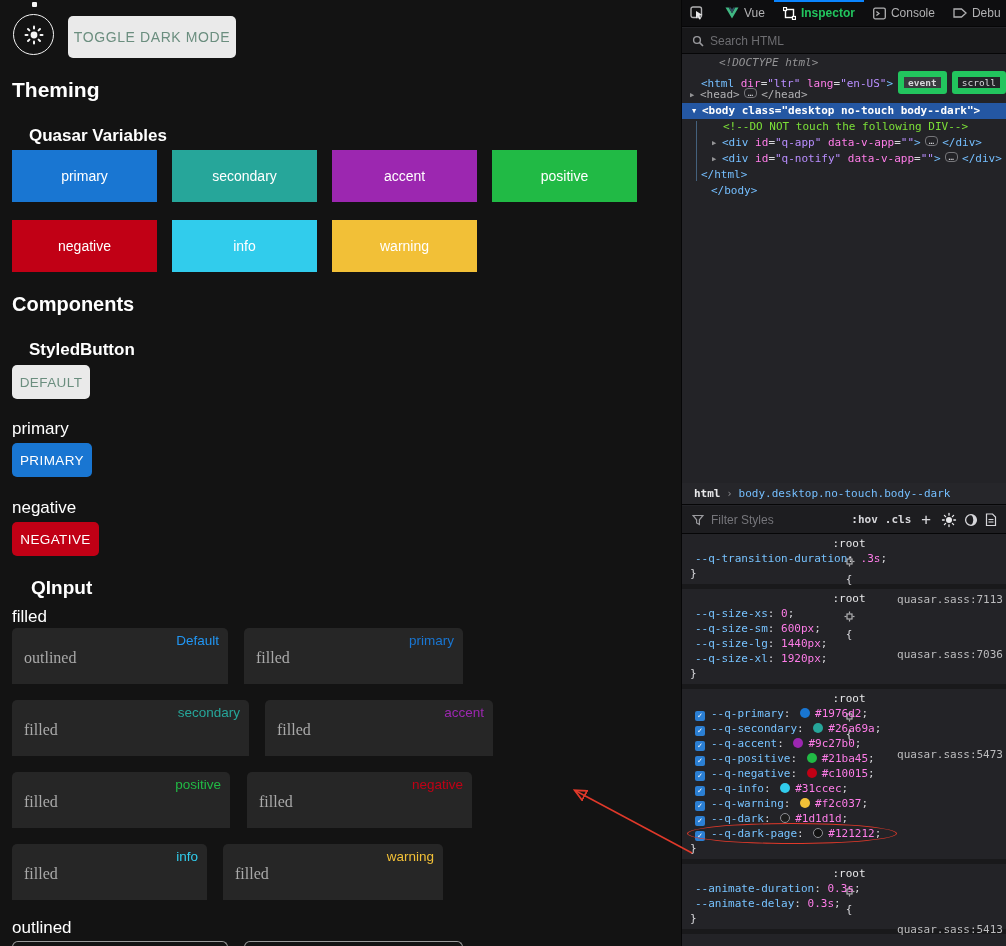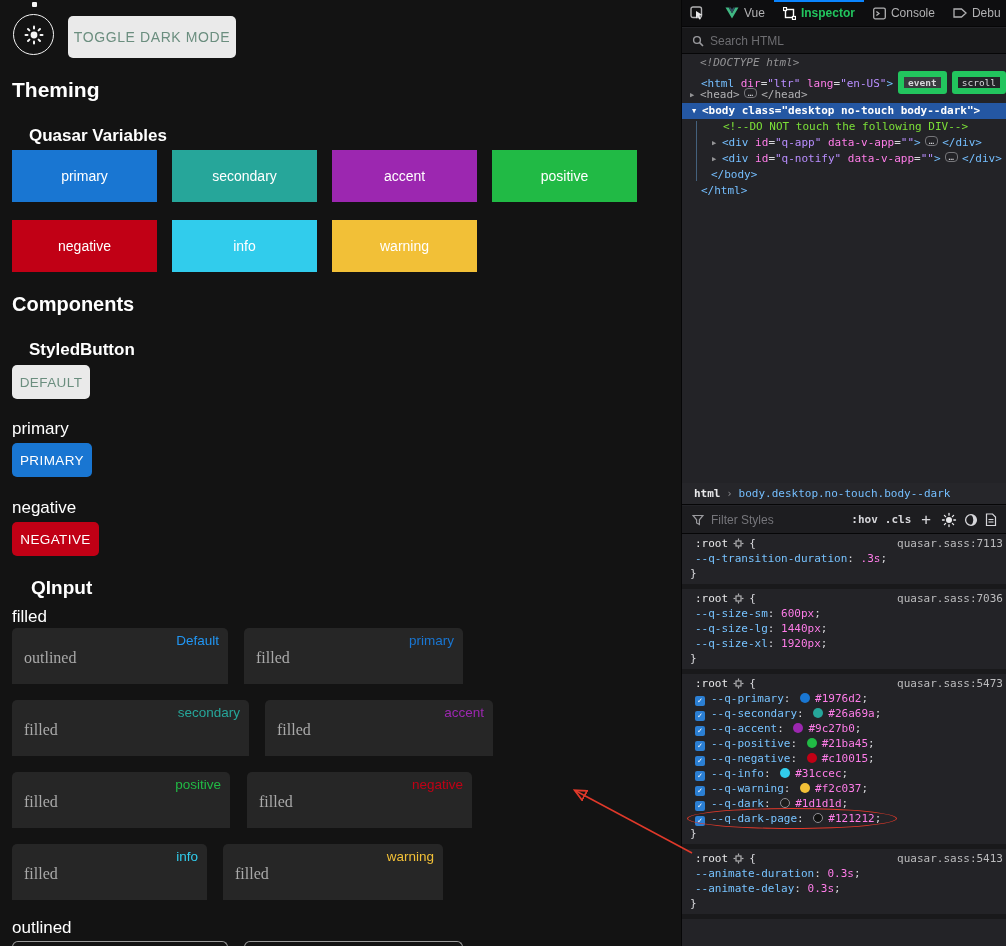--- a/index.html
+++ b/index.html
@@ -81,21 +81,21 @@
   .dt-filter { position:absolute; left:0; top:506px; width:325px; height:28px; background:#1d1d20;
     border-bottom:1px solid #060607; display:flex; align-items:center; padding:0 10px; gap:7px;
     font-family:"Liberation Sans",sans-serif; }
   .filter-ph { color:#75757a; font-size:12px; flex:1; cursor:text; }
   .ft-btn { color:#d7d7db; font-size:11px; font-weight:bold; cursor:pointer; font-family:"DejaVu Sans Mono",monospace; }
   .ft-plus { font-size:16px; font-weight:normal; margin:0 3px; }
 
   .dt-styles { position:absolute; left:0; top:534px; width:325px; height:412px; background:#232327; overflow:hidden; }
   .rule { padding:2px 0 3px 0; border-bottom:5px solid #19191b; }
   .rline { height:15px; line-height:15px; white-space:nowrap; }
-  .rhead { display:flex; align-items:center; padding:0 4px 0 13px; gap:5px; }
+  .rhead { display:flex; align-items:center; padding:0 4px 0 13px; gap:5px;flex-direction:column; }
   .rsel { color:#e8e8ea; cursor:pointer; }
   .rsource { margin-left:auto; color:#bcbcbe; cursor:pointer; }
   .prop { padding-left:13px; position:relative; }
   .prop .cbx { display:inline-block; width:10px; height:10px; background:#2b7fd4; border-radius:2px;
     color:#fff; font-size:8px; line-height:10px; text-align:center; margin-right:6px; vertical-align:-1px; cursor:pointer; }
   .prop .pname { color:#77c3ff; cursor:pointer; }
   .prop .pval { color:#ff7de9; cursor:pointer; }
   .prop .punc { color:#d7d7db; }
   .csw { display:inline-block; width:10px; height:10px; border-radius:50%; margin:0 5px 0 3px;
     vertical-align:-1px; cursor:pointer; }
@@ -252,29 +252,29 @@
       <svg width="12" height="12" viewBox="0 0 12 12">
         <circle cx="5" cy="5" r="3.4" fill="none" stroke="#9a9a9e" stroke-width="1.4"></circle>
         <line x1="7.6" y1="7.6" x2="11" y2="11" stroke="#9a9a9e" stroke-width="1.6"></line>
       </svg>
     </span>
     <span>Search HTML</span>
   </div>
 
   <div class="dt-markup" id="markup">
     <div class="indent-guide"></div>
-  <div class="mline" style="padding-left: 18px;"><span class="tk-doctype">&lt;!DOCTYPE html&gt;</span></div>
+  <div class="mline" style="padding-left: 37px;"><span class="tk-doctype">&lt;!DOCTYPE html&gt;</span></div>
       <div class="mline" style="padding-left: 19px;"><span class="tk-tag">&lt;html</span><span class="tk-attr"> dir</span><span class="tk-plain">=</span><span class="tk-str">"ltr"</span><span class="tk-attr"> lang</span><span class="tk-plain">=</span><span class="tk-str">"en-US"</span><span class="tk-tag">&gt;</span><span class="badge badge-b">event</span><span class="badge">scroll</span><span class="badge">ove</span></div>
       <div class="mline" style="padding-left: 8px;"><span class="caret">▶</span><span class="tk-dim">&lt;head&gt;</span><span class="ell">…</span><span class="tk-dim">&lt;/head&gt;</span></div>
       <div class="mline sel" style="padding-left: 10px;"><span class="caret">▼</span><span class="tk-sel">&lt;body class="desktop no-touch body--dark"&gt;</span></div>
       <div class="mline" style="padding-left: 41px;"><span class="tk-comment">&lt;!--DO NOT touch the following DIV--&gt;</span></div>
       <div class="mline" style="padding-left: 30px;"><span class="caret">▶</span><span class="tk-tag">&lt;div</span><span class="tk-attr"> id</span><span class="tk-plain">=</span><span class="tk-str">"q-app"</span><span class="tk-attr"> data-v-app</span><span class="tk-plain">=</span><span class="tk-str">""</span><span class="tk-tag">&gt;</span><span class="ell">…</span><span class="tk-tag">&lt;/div&gt;</span></div>
       <div class="mline" style="padding-left: 30px;"><span class="caret">▶</span><span class="tk-tag">&lt;div</span><span class="tk-attr"> id</span><span class="tk-plain">=</span><span class="tk-str">"q-notify"</span><span class="tk-attr"> data-v-app</span><span class="tk-plain">=</span><span class="tk-str">""</span><span class="tk-tag">&gt;</span><span class="ell">…</span><span class="tk-tag">&lt;/div&gt;</span></div>
+      <div class="mline" style="padding-left: 19px;"><span class="tk-tag">&lt;/html&gt;</span></div>
       <div class="mline" style="padding-left: 29px;"><span class="tk-tag">&lt;/body&gt;</span></div>
-      <div class="mline" style="padding-left: 19px;"><span class="tk-tag">&lt;/html&gt;</span></div>
     </div>
 
   <div class="dt-breadcrumb">
     <span class="bc-html">html</span>
     <span class="bc-sep">›</span>
     <span class="bc-node">body.desktop.no-touch.body--dark</span>
   </div>
 
   <div class="dt-filter">
     <span>
@@ -347,20 +347,21 @@
                 <line x1="5.5" y1="0.5" x2="5.5" y2="2.5"></line>
                 <line x1="5.5" y1="8.5" x2="5.5" y2="10.5"></line>
                 <line x1="0.5" y1="5.5" x2="2.5" y2="5.5"></line>
                 <line x1="8.5" y1="5.5" x2="10.5" y2="5.5"></line>
               </g>
             </svg>
           </span>
           <span class="punc">{</span>
           <span class="rsource">quasar.sass:7036</span>
         </div>
+        <div class="rline prop"><span class="pname">--q-size-xs</span><span class="punc">: </span><span class="pval">0</span><span class="punc">;</span></div>
         <div class="rline prop"><span class="pname">--q-size-sm</span><span class="punc">: </span><span class="pval">600px</span><span class="punc">;</span></div>
         <div class="rline prop"><span class="pname">--q-size-lg</span><span class="punc">: </span><span class="pval">1440px</span><span class="punc">;</span></div>
         <div class="rline prop"><span class="pname">--q-size-xl</span><span class="punc">: </span><span class="pval">1920px</span><span class="punc">;</span></div>
         <div class="rline punc pclose">}</div>
       </div>
       <div class="rule">
         <div class="rline rhead">
           <span class="rsel">:root</span>
           <span>
             <svg width="11" height="11" viewBox="0 0 11 11">

